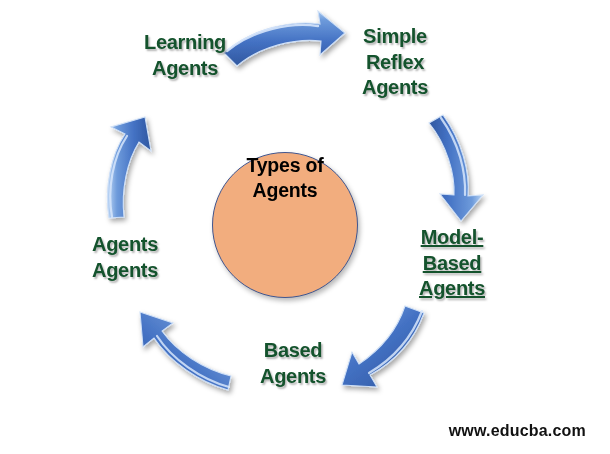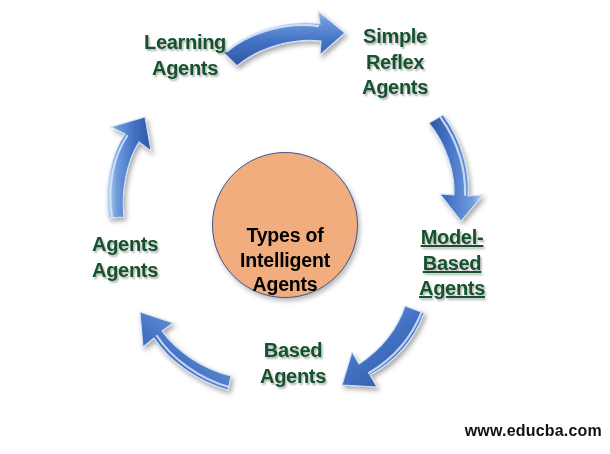--- a/index.html
+++ b/index.html
@@ -22,21 +22,21 @@
     top: 152px;
     width: 146px;
     height: 146px;
     border-radius: 50%;
     background: #f2ad7e;
     border: 1.5px solid #41568f;
     box-sizing: border-box;
     display: flex;
     flex-direction: column;
     align-items: center;
-    justify-content: flex-end;
+    justify-content: flex-start;
     box-shadow: 2px 3px 5px rgba(0,0,0,0.28);
   }
   .hub-line {
     font-size: 19.5px;
     font-weight: bold;
     color: #000000;
     line-height: 1.26;
     letter-spacing: -0.2px;
     text-align: center;
     white-space: nowrap;
@@ -60,21 +60,21 @@
   #label-utility       { left: 70px;  top: 232px; width: 110px; }
 
   
   #arrow-layer {
     position: absolute;
     left: 0; top: 0;
     width: 610px; height: 454px;
   }
   .wm {
     position: absolute;
-    right: 8px;
+    right: 24px;
     bottom: 14px;
     font-size: 16px;
     font-weight: bold;
     color: #111111;
     letter-spacing: 0.2px;
   }
 </style>
 </head>
 <body>
 
@@ -172,21 +172,20 @@
                L 151 151
                L 139 142
                C 127 161, 121 190, 124 217
                Z" fill="url(#gradLeft)" stroke="#cfe0f7" stroke-width="1.1"></path>
       <path d="M 112 217 C 107 189, 113 157, 127 136" fill="none" stroke="#d7e6fb" stroke-width="2.2" stroke-linecap="round" opacity="0.85"></path>
     </g>
   </svg>
 
   <div class="hub">
     <div class="hub-line">Types of</div>
-    <div class="hub-line">Intelligent</div>
     <div class="hub-line">Agents</div>
   </div>
 
   <div class="node-label" id="label-learning">
     <div>Learning</div>
     <div>Agents</div>
   </div>
 
   <div class="node-label" id="label-simple-reflex">
     <div>Simple</div>

